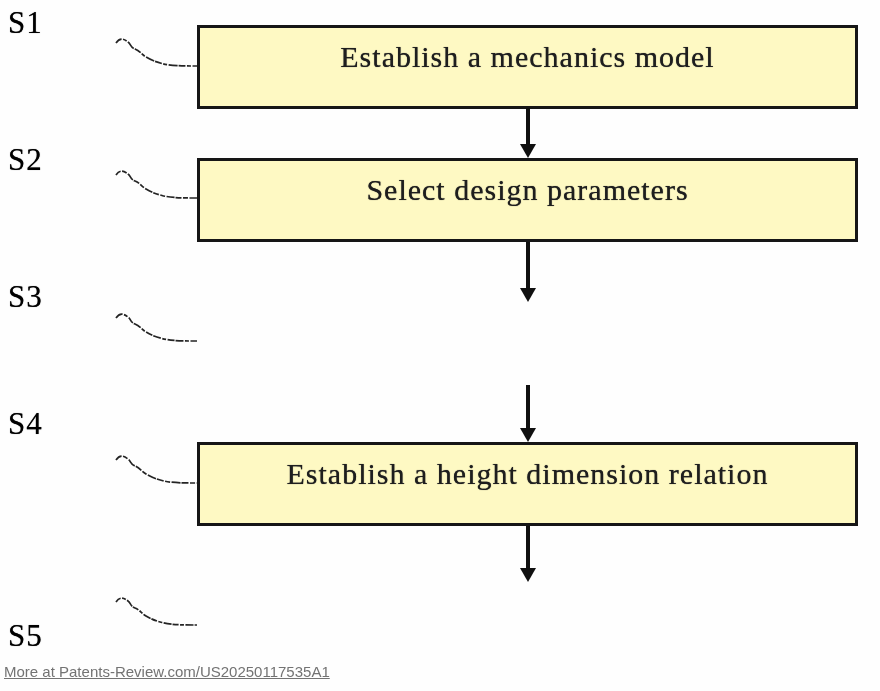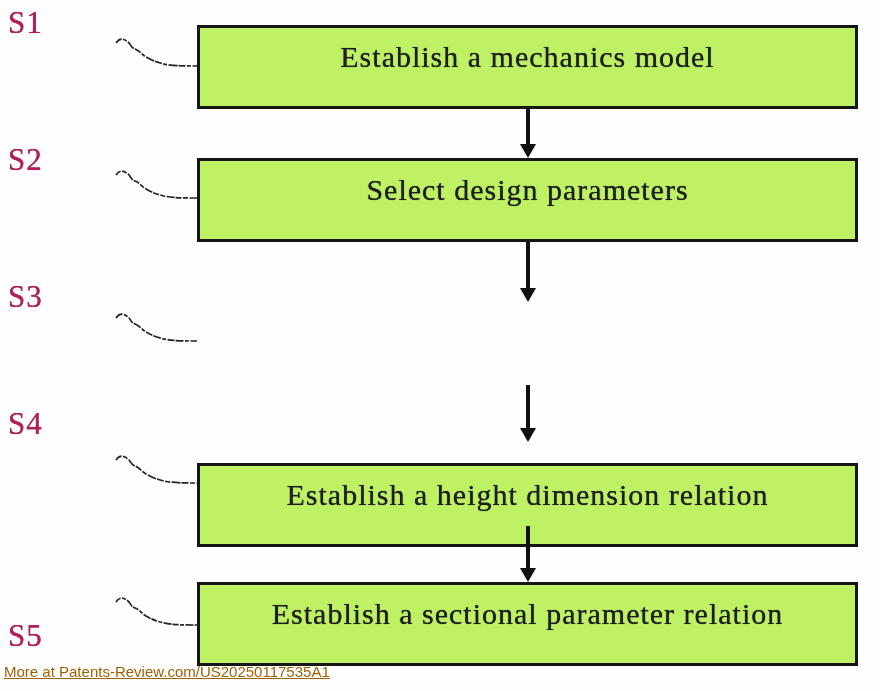--- a/index.html
+++ b/index.html
@@ -15,48 +15,48 @@
     overflow: hidden;
     font-family: "Liberation Serif", serif;
   }
   
   .slabel {
     position: absolute;
     left: 8px;
     width: 60px;
     font-size: 31px;
     line-height: 1;
-    color: #be185d;
+    color: #000000;
     letter-spacing: 1px;
     text-shadow: 0 0 0.7px #3a3a3a;
   }
   .s0 { top: 7px; }
   .s1 { top: 144px; }
   .s2 { top: 281px; }
   .s3 { top: 408px; }
   .s4 { top: 576px; margin-top: 44px; }
 
   
   .box {
     position: absolute;
     left: 197px;
     width: 661px;
     height: 84px;
     border: 3px solid #161616;
     box-sizing: border-box;
-    background: #bef264;
+    background: #fef9c3;
     display: flex;
     justify-content: center;
     align-items: flex-start;
     padding-top: 13px;
   }
   .b0 { top: 25px; }
   .b1 { top: 158px; text-align: center; }
   .b2 { top: 302px; }
-  .b3 { top: 463px; text-align: center; }
+  .b3 { top: 442px; text-align: center; }
   .b4 { top: 582px; }
   .box span {
     font-size: 30px;
     line-height: 1.05;
     color: #1e1e1e;
     letter-spacing: 1px;
     text-shadow: 0 0 0.8px #2a2a2a;
     white-space: nowrap;
   }
 
@@ -102,21 +102,21 @@
   .q3 { top: 452px; }
   .q4 { top: 594px; }
 
   
   .footer {
     position: absolute;
     left: 4px;
     top: 663px;
     font-family: "Liberation Sans", sans-serif;
     font-size: 15px;
-    color: #a16207;
+    color: #737373;
     text-decoration: underline;
     cursor: pointer;
   }
 </style>
 </head>
 <body>
 
 <div class="canvas">
 
   <div class="slabel s0">S1</div>
@@ -143,23 +143,20 @@
 
   <div class="box b0">
     <span>Establish a mechanics model</span>
   </div>
   <div class="box b1">
     <span>Select design parameters</span>
   </div>
   <div class="box b3">
     <span>Establish a height dimension relation</span>
   </div>
-  <div class="box b4">
-    <span>Establish a sectional parameter relation</span>
-  </div>
 
   <div class="arrow a0">
     <div class="shaft"></div>
     <div class="head"></div>
   </div>
   <div class="arrow a1">
     <div class="shaft"></div>
     <div class="head"></div>
   </div>
   <div class="arrow a2">

